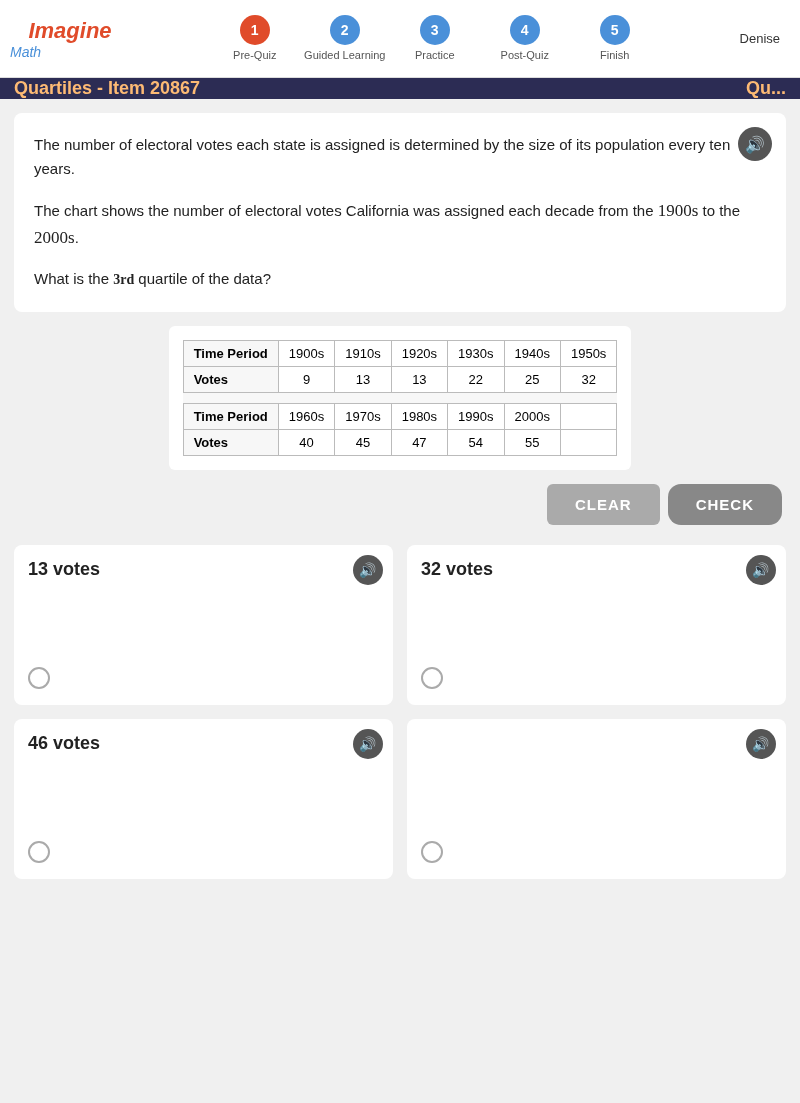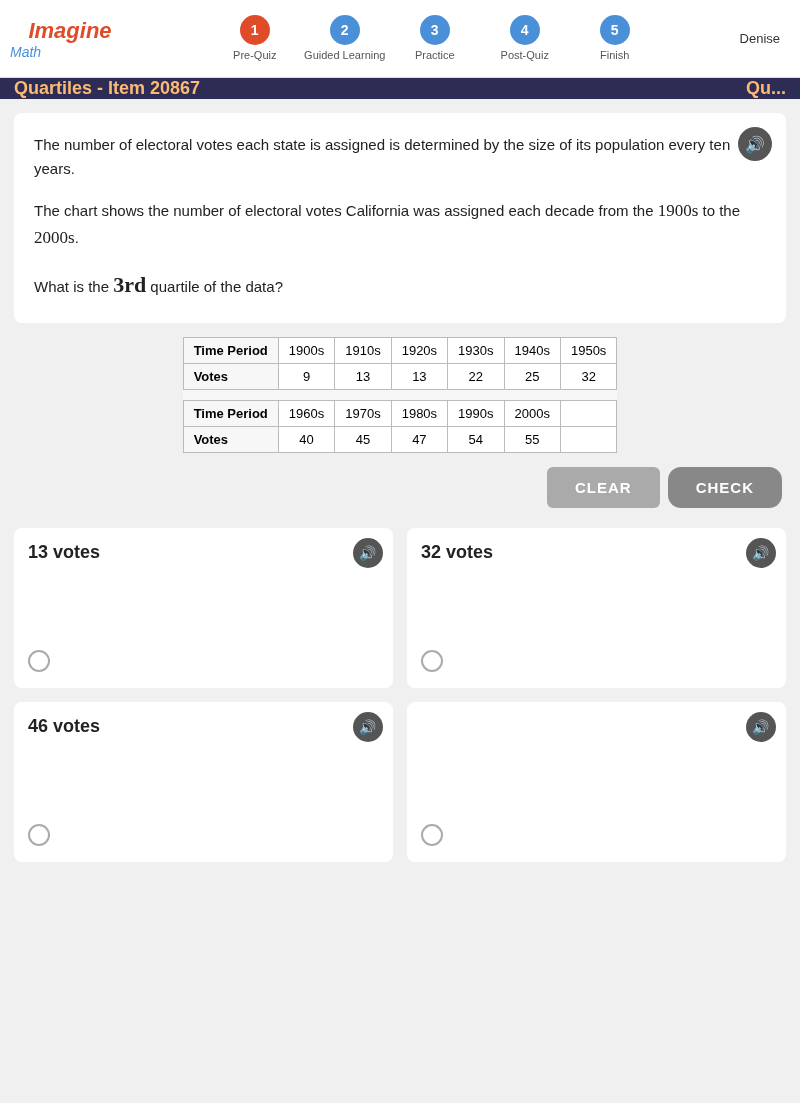--- a/index.html
+++ b/index.html
@@ -121,32 +121,33 @@
       color: #fff;
       font-size: 16px;
     }
     .serif-num {
       font-family: Georgia, serif;
       font-size: 17px;
     }
     .bold-serif {
       font-family: Georgia, serif;
       font-weight: bold;
-      font-size: 22px;
+      font-size: 14px;
     }
 
     
     .table-container {
       display: flex;
       justify-content: center;
       margin-bottom: 14px;
     }
     .data-table-wrapper {
       background: #fff;
       border-radius: 6px;
+      padding: 14px;
     }
     table {
       border-collapse: collapse;
       font-size: 13px;
     }
     table td, table th {
       border: 1px solid #bbb;
       padding: 5px 10px;
       text-align: center;
     }

